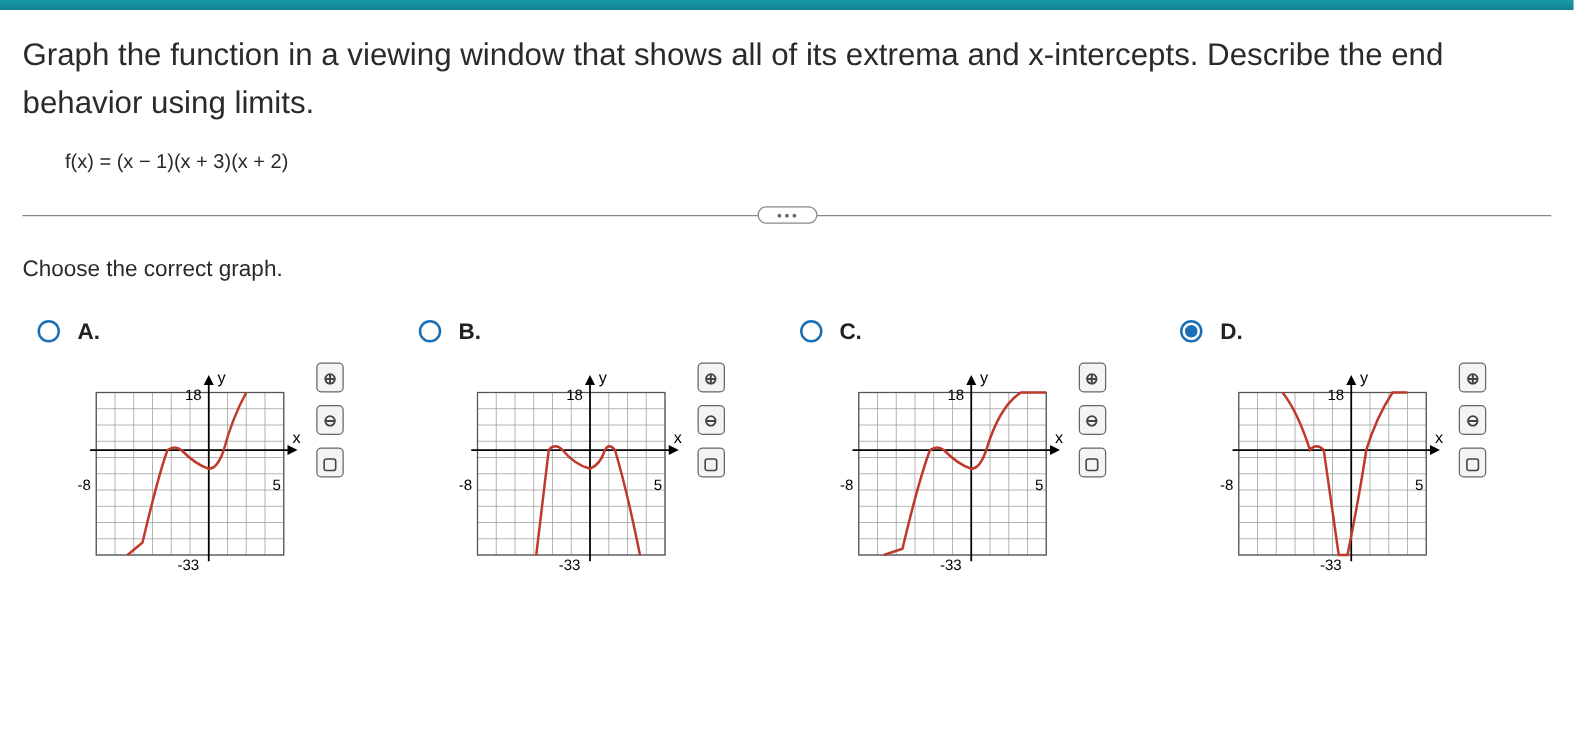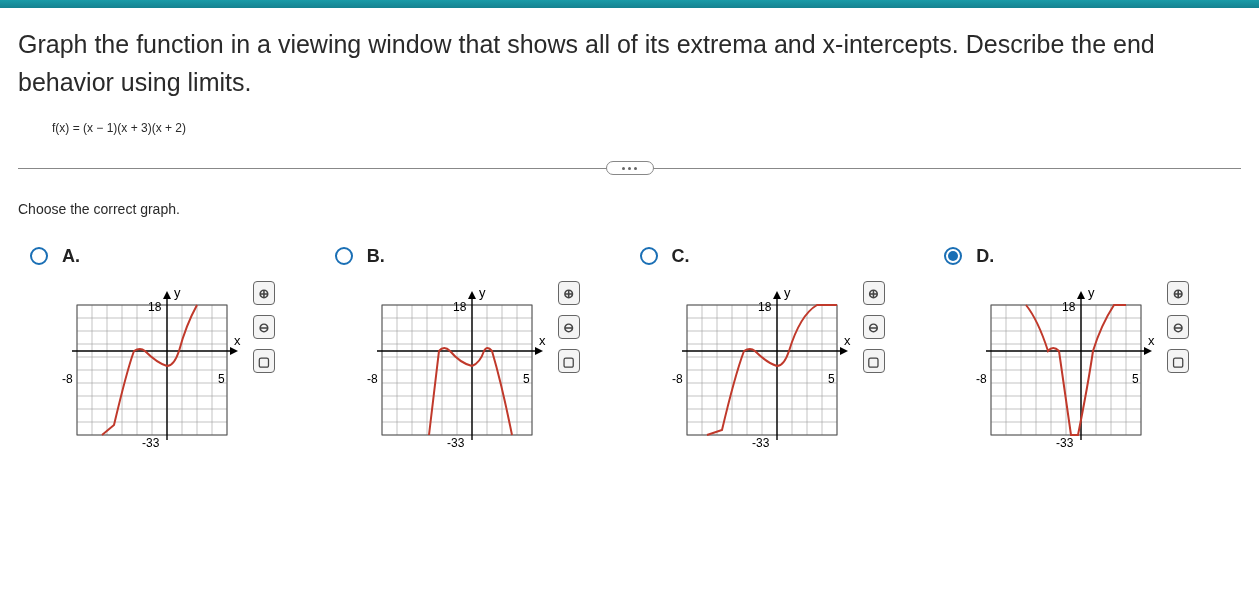--- a/index.html
+++ b/index.html
@@ -1,25 +1,25 @@
 <!DOCTYPE html>
 <html><head>
 <meta charset="utf-8">
 <style>
 *{margin:0;padding:0;box-sizing:border-box}
 body{font-family:Arial,Helvetica,sans-serif;background:#fff;width:1259px;height:599px;overflow:hidden;color:#2a2a2a}
 .topbar{height:8px;background:linear-gradient(180deg,#1a9ba8,#158290)}
 .content{padding:18px 18px 0 18px}
 .question{font-size:25px;line-height:1.5;margin-bottom:10px}
-.formula{font-size:12px;margin:20px 0 26px 34px}
+.formula{font-size:16px;margin:20px 0 26px 34px}
 .hr-wrap{position:relative;height:14px;margin-bottom:26px}
 .hr{border:none;border-top:1px solid #888;position:absolute;left:0;right:0;top:7px}
 .dots-pill{position:absolute;left:50%;transform:translateX(-50%);top:0;width:48px;height:14px;border:1px solid #888;border-radius:7px;background:#fff;display:flex;align-items:center;justify-content:center;gap:3px}
 .dots-pill span{width:3px;height:3px;background:#666;border-radius:50%}
-.prompt{font-size:14px;margin-bottom:28px}
+.prompt{font-size:18px;margin-bottom:28px}
 .choices{display:flex;gap:8px;padding-left:12px}
 .choice{display:flex;flex:1;gap:6px}
 .radio-col{width:26px;display:flex;align-items:flex-start;padding-top:2px}
 .radio{width:18px;height:18px;border:2px solid #1a6fb5;border-radius:50%;display:flex;align-items:center;justify-content:center;cursor:pointer}
 .radio.selected::after{content:"";width:10px;height:10px;background:#1a6fb5;border-radius:50%}
 .label{font-size:18px;font-weight:700;color:#222;padding-top:1px}
 .graph-wrap{margin-top:8px;display:flex;gap:6px}
 .graph{width:185px;height:175px;position:relative}
 .graph svg{width:100%;height:100%}
 .side-btns{display:flex;flex-direction:column;gap:10px;padding-top:6px}

